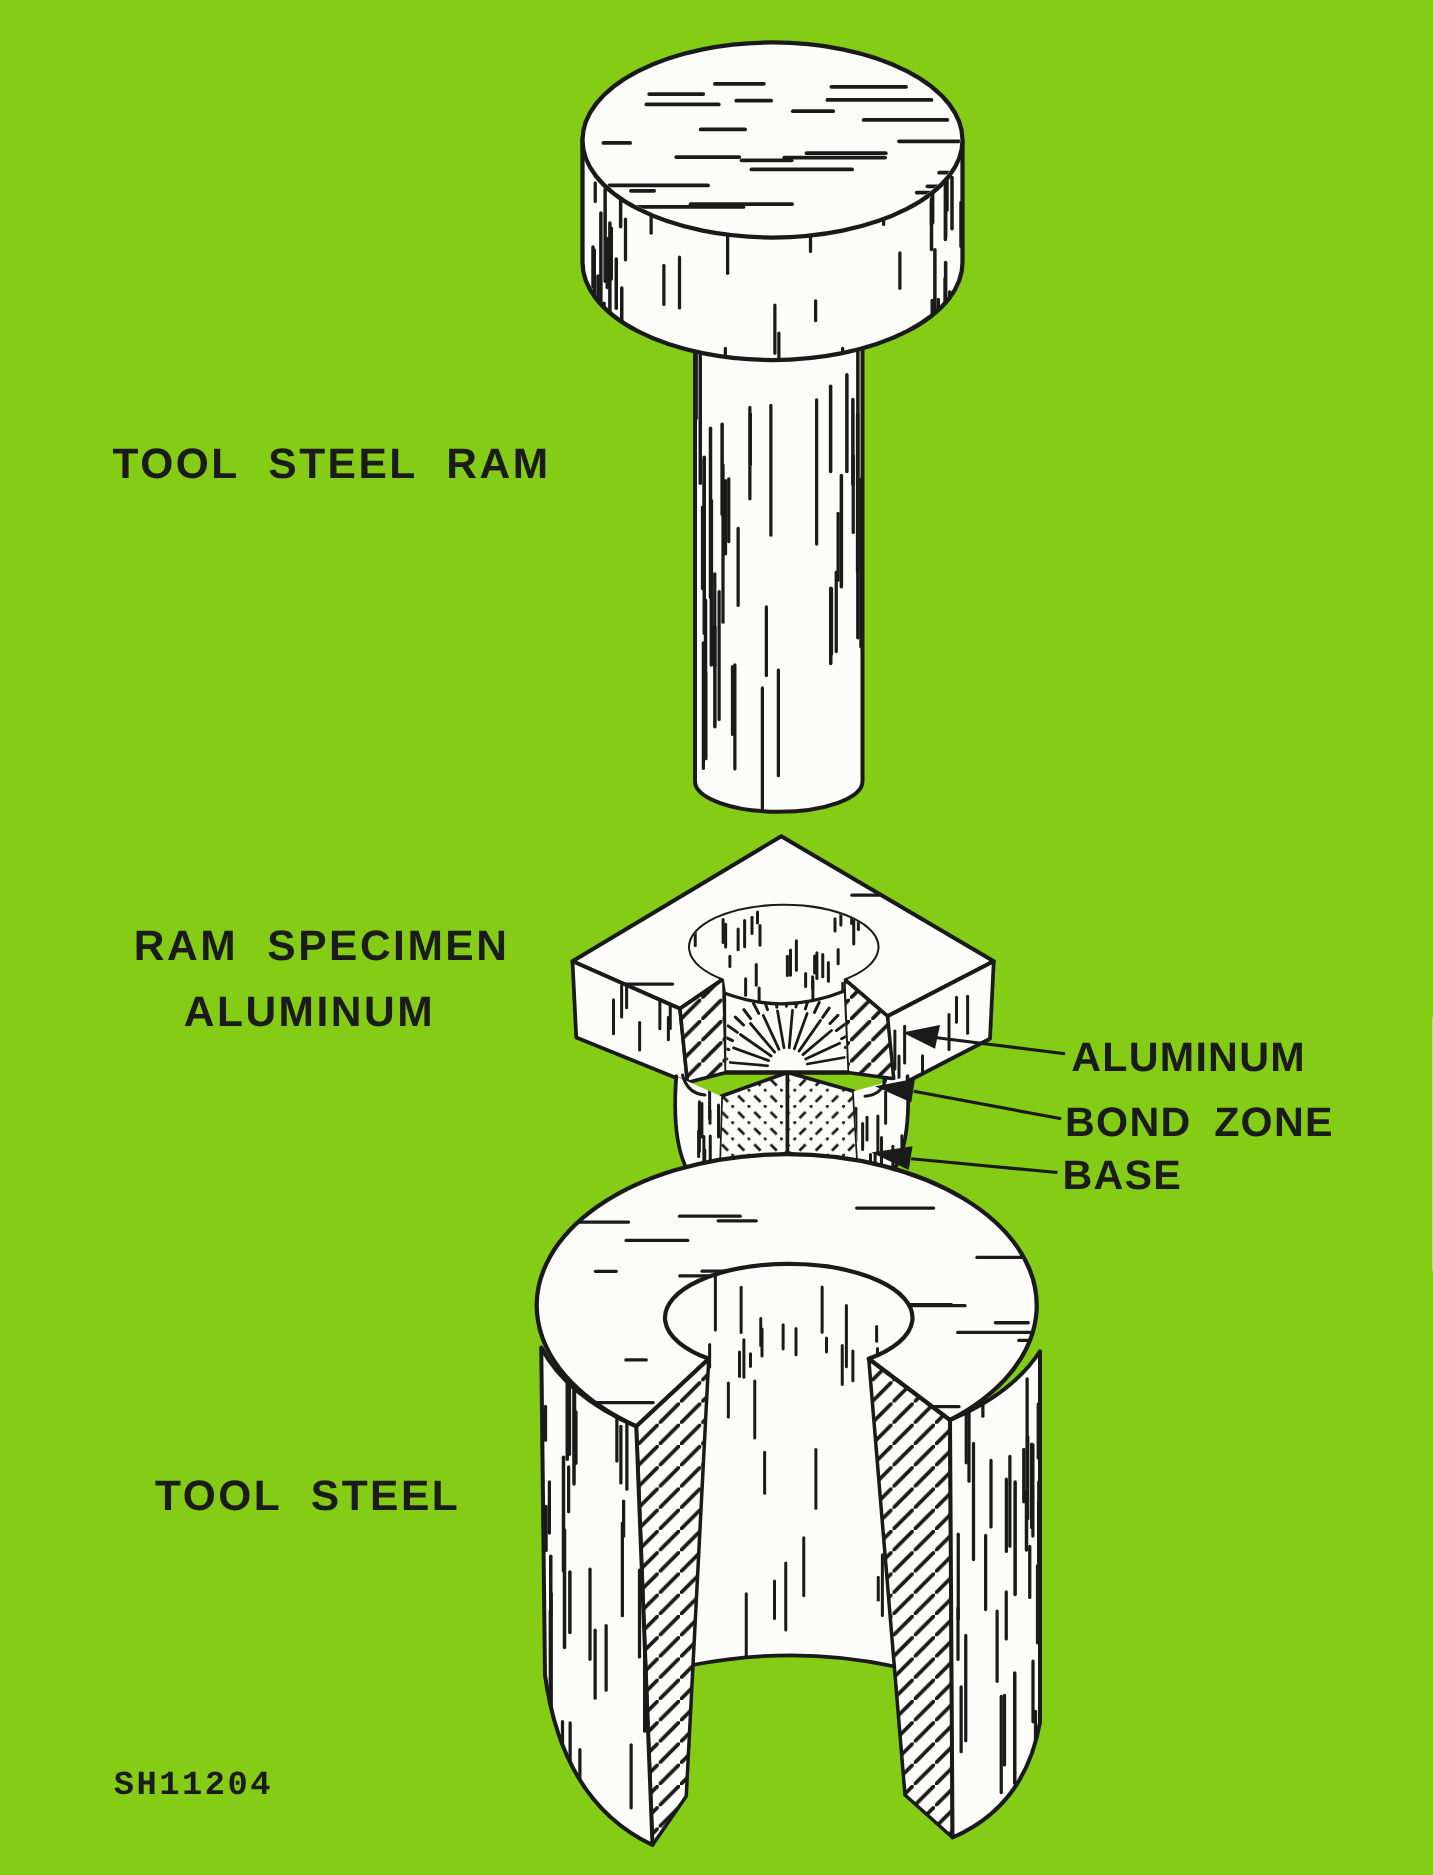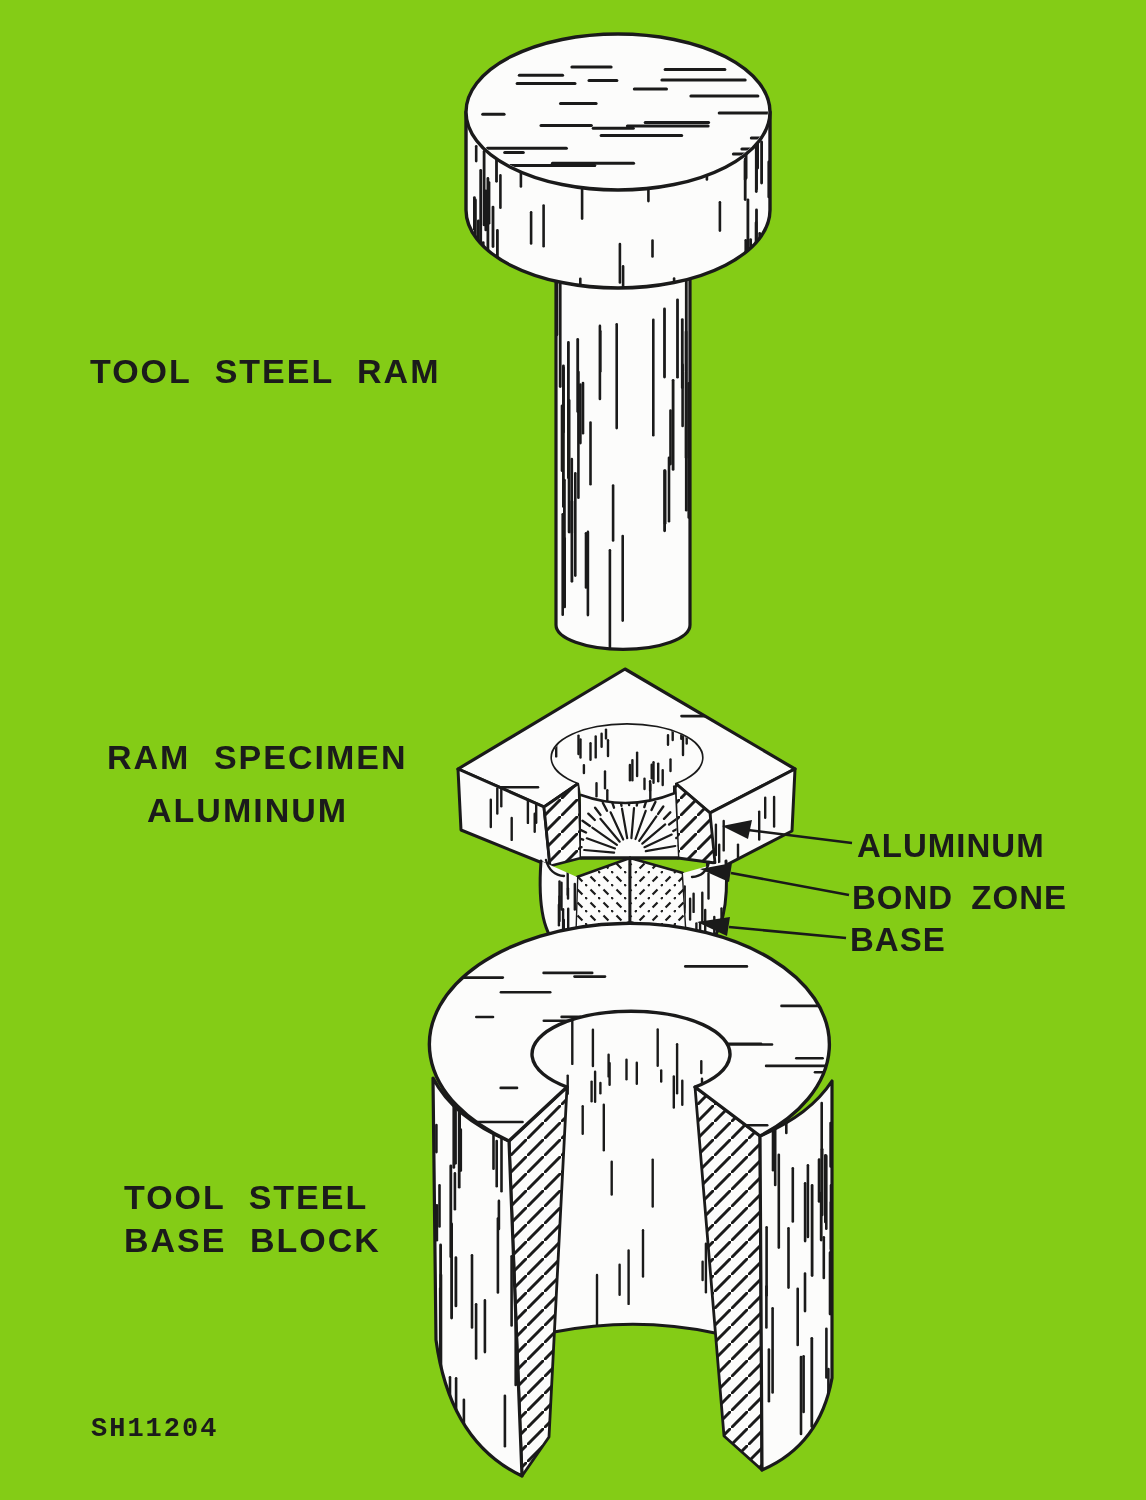--- a/index.html
+++ b/index.html
@@ -513,16 +513,15 @@
   <div class="lbl lbl-big" style="left:90px;top:352px;">TOOL STEEL RAM</div>
 
   <div class="lbl lbl-big" style="left:107px;top:738px;">RAM SPECIMEN</div>
   <div class="lbl lbl-big" style="left:147px;top:791px;">ALUMINUM</div>
 
   <div class="lbl lbl-callout" style="left:857px;top:827px;">ALUMINUM</div>
   <div class="lbl lbl-callout" style="left:852px;top:879px;">BOND ZONE</div>
   <div class="lbl lbl-callout" style="left:850px;top:921px;">BASE</div>
 
   <div class="lbl lbl-big" style="left:124px;top:1178px;">TOOL STEEL</div>
-  <div class="lbl lbl-big" style="left:124px;top:1221px;">BASE BLOCK</div>
 
   <div class="lbl lbl-fig" style="left:91px;top:1414px;">SH11204</div>
 </div>
 
 </body></html>

